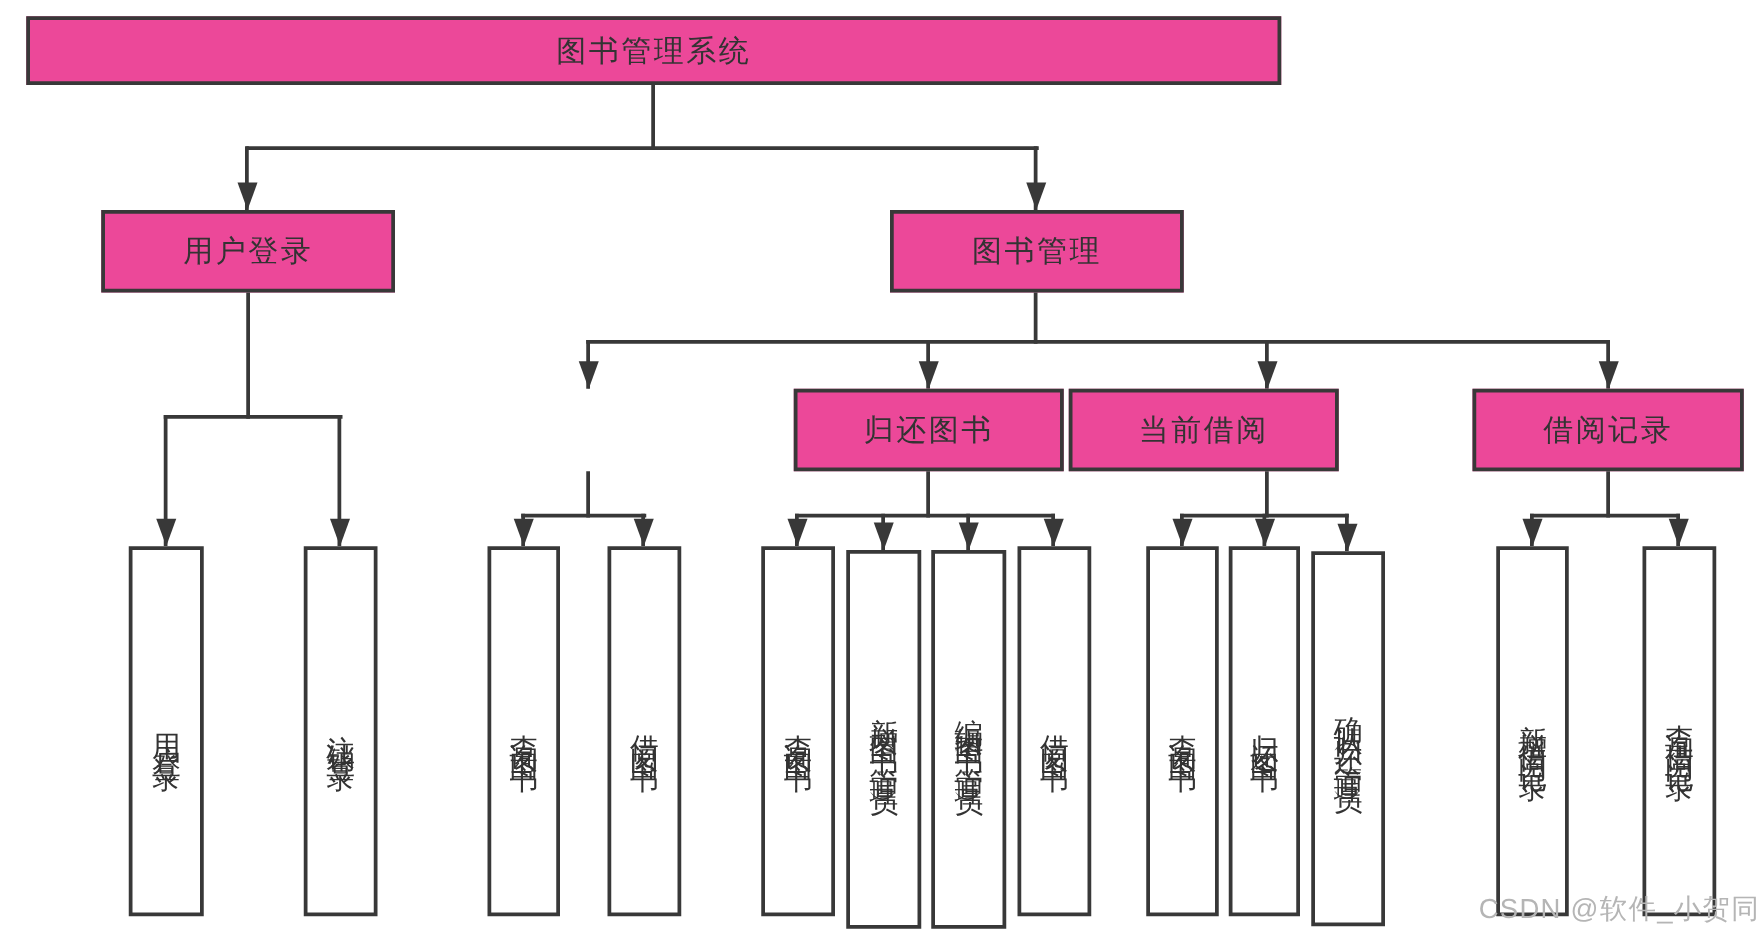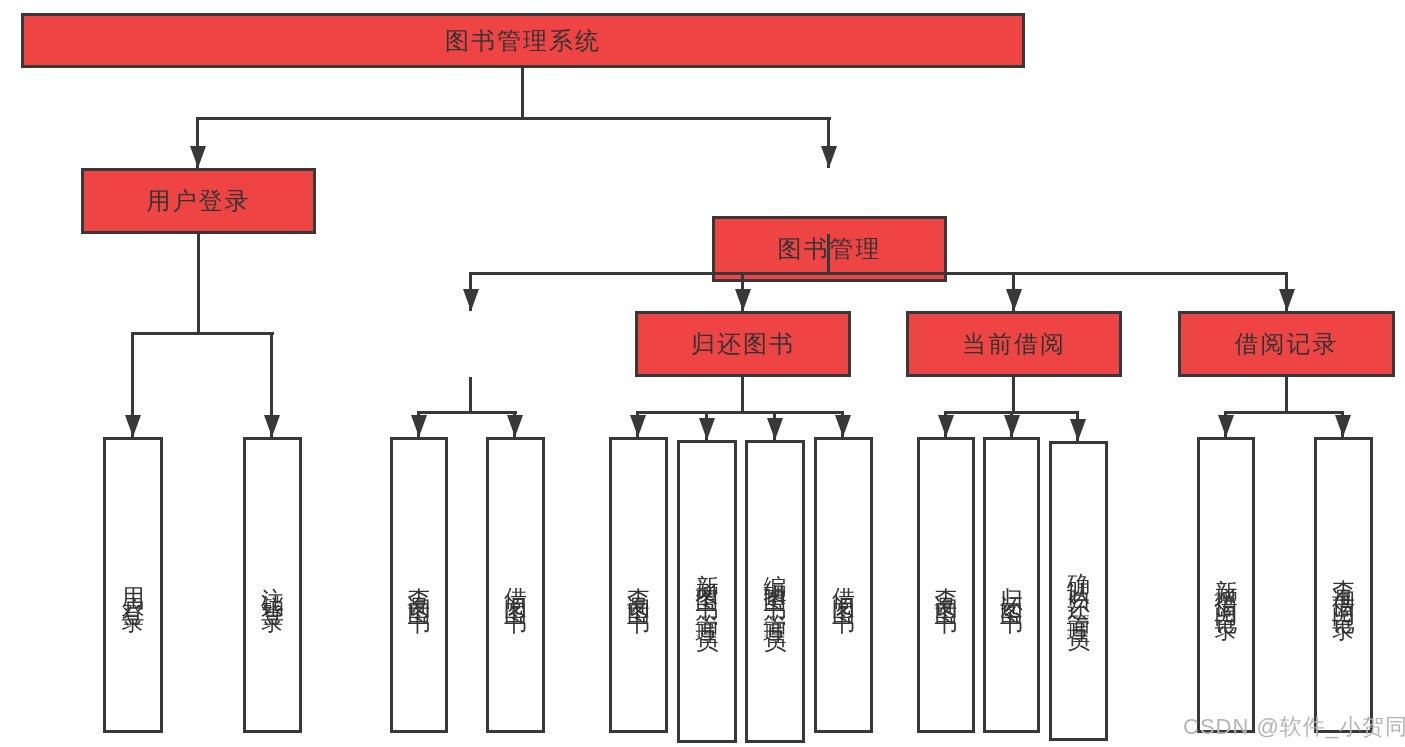--- a/index.html
+++ b/index.html
@@ -1,21 +1,21 @@
 <!DOCTYPE html>
 <html><head>
 <meta charset="utf-8">
 <style>
   html,body{margin:0;padding:0;background:#ffffff;}
   #stage{
     position:relative;width:1405px;height:747px;background:#ffffff;overflow:hidden;
     font-family:"Liberation Sans", sans-serif;color:#333333;
   }
   .box{
-    position:absolute;box-sizing:border-box;border:3px solid #383838;background:#ef4444;
+    position:absolute;box-sizing:border-box;border:3px solid #383838;background:#ec4899;
     display:flex;align-items:center;justify-content:center;
     font-size:24px;letter-spacing:2px;color:#333333;
   }
   .vbox{
     position:absolute;box-sizing:border-box;border:3px solid #383838;background:#ffffff;
     display:flex;align-items:center;justify-content:center;
   }
   .vbox .vtext{
     writing-mode:vertical-rl;
     font-size:23px;letter-spacing:8px;line-height:1;color:#333333;white-space:nowrap;
@@ -42,40 +42,40 @@
   </div>
 
   <div class="vline" style="left:521px;top:68px;height:51px;"></div>
   <div class="hline" style="left:197px;top:117px;width:634px;"></div>
   <div class="arrow" style="left:196px;top:117px;height:51px;"></div>
   <div class="arrow" style="left:827px;top:117px;height:51px;"></div>
 
   <div class="box" style="left:81px;top:168px;width:235px;height:66px;">
     <span>用户登录</span>
   </div>
-  <div class="box" style="left:712px;top:168px;width:235px;height:66px;margin-top:48px;">
+  <div class="box" style="left:712px;top:168px;width:235px;height:66px;">
     <span>图书管理</span>
   </div>
 
   <div class="vline" style="left:197px;top:234px;height:101px;"></div>
   <div class="hline" style="left:131px;top:332px;width:143px;"></div>
   <div class="arrow" style="left:131px;top:332px;height:105px;"></div>
   <div class="arrow" style="left:270px;top:332px;height:105px;"></div>
 
   <div class="vline" style="left:827px;top:234px;height:41px;"></div>
   <div class="hline" style="left:469px;top:272px;width:819px;"></div>
   <div class="arrow" style="left:469px;top:272px;height:39px;"></div>
   <div class="arrow" style="left:741px;top:272px;height:39px;"></div>
   <div class="arrow" style="left:1012px;top:272px;height:39px;"></div>
   <div class="arrow" style="left:1285px;top:272px;height:39px;"></div>
 
   <div class="box" style="left:635px;top:311px;width:216px;height:66px;">
     <span>归还图书</span>
   </div>
-  <div class="box" style="left:906px;top:311px;width:216px;height:66px;">
+  <div class="box" style="left:855px;top:311px;width:216px;height:66px;">
     <span>当前借阅</span>
   </div>
   <div class="box" style="left:1178px;top:311px;width:217px;height:66px;">
     <span>借阅记录</span>
   </div>
 
   <div class="vline" style="left:469px;top:377px;height:37px;"></div>
   <div class="hline" style="left:417px;top:411px;width:100px;"></div>
   <div class="arrow" style="left:417px;top:411px;height:26px;"></div>
   <div class="arrow" style="left:513px;top:411px;height:26px;"></div>

